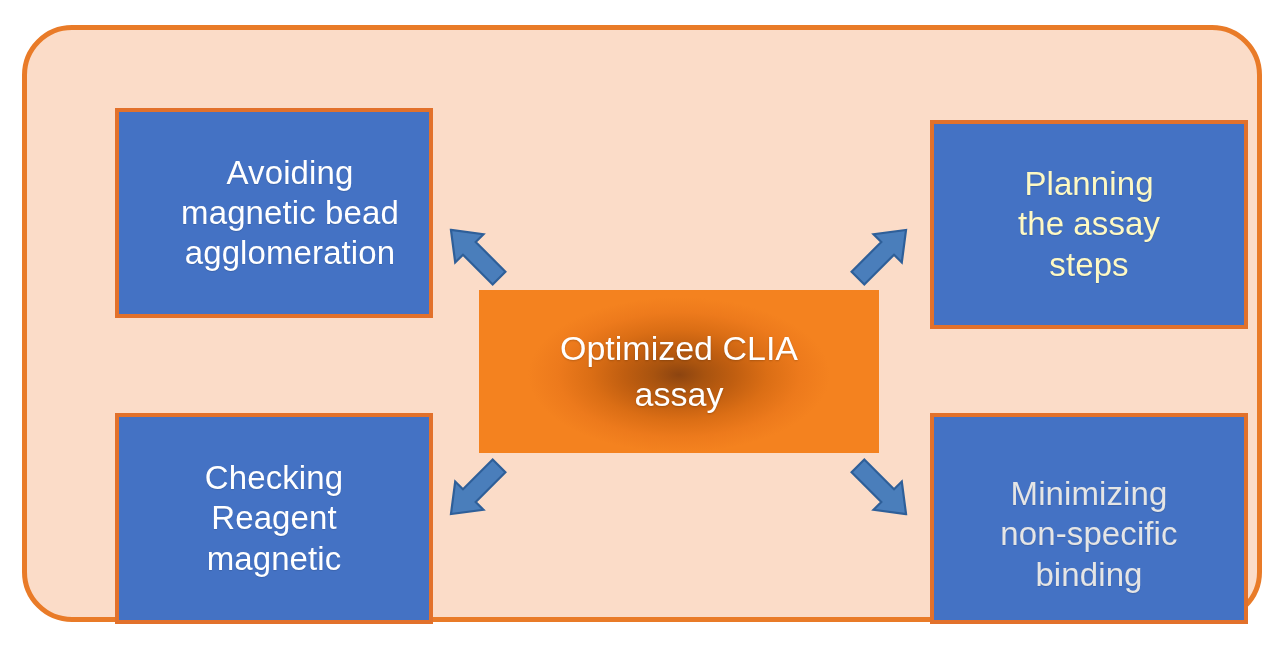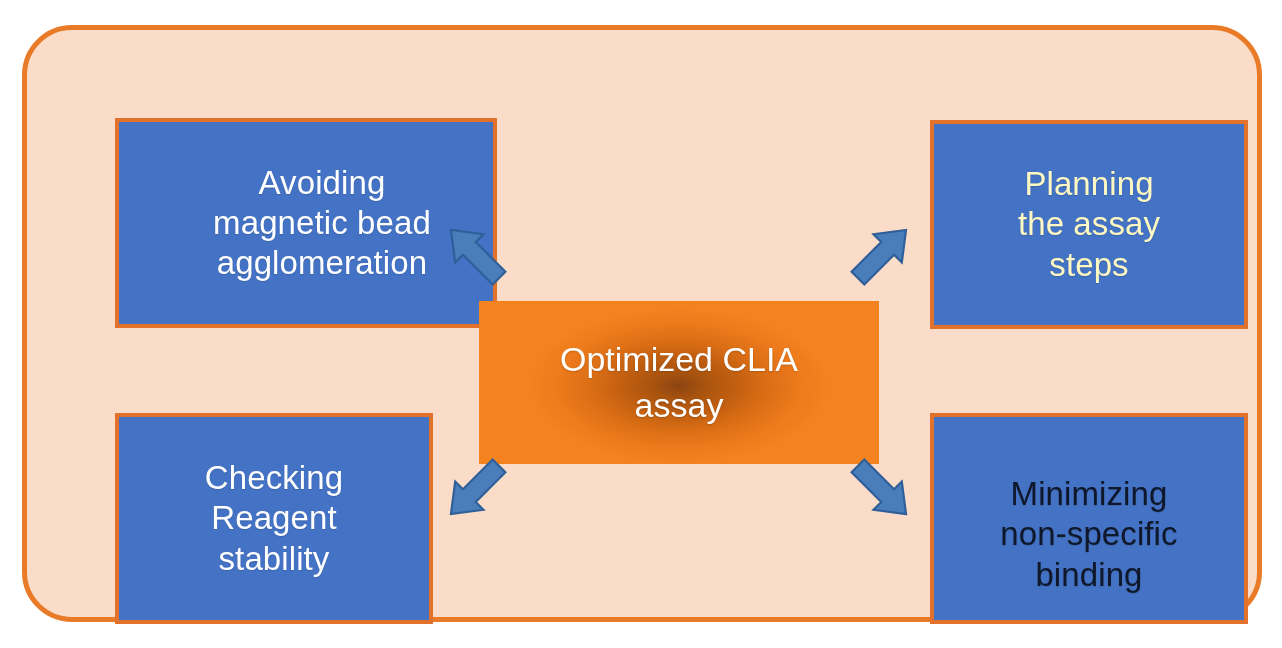--- a/index.html
+++ b/index.html
@@ -50,21 +50,21 @@
     color: #ffffff;
     font-size: 33px;
     line-height: 1.22;
     font-weight: 400;
     letter-spacing: 0.1px;
     padding: 0 8px;
     white-space: pre-line;
     text-shadow: 0 1px 1px rgba(0,0,0,0.12);
   }
 
-  .node-top-left     { left: 88px;  top: 88px;  width: 382px; height: 210px; padding-left: 32px; }
+  .node-top-left     { left: 88px;  top: 78px;  width: 318px; height: 210px; padding-left: 32px; }
   .node-top-right    { left: 903px; top: 90px;  width: 318px; height: 209px; }
   .node-bottom-left  { left: 88px;  top: 383px; width: 318px; height: 211px; }
   .node-bottom-right { left: 903px; top: 383px; width: 318px; height: 211px; }
 
   
   .center-box {
     position: absolute;
     left: 452px;
     top: 260px;
     width: 400px;
@@ -76,21 +76,20 @@
     text-align: center;
     background:
       radial-gradient(ellipse 46% 58% at 50% 52%,
         #8C4410 0%,
         #A8530F 14%,
         #C05E10 30%,
         #DB6E15 48%,
         #ED7A1C 66%,
         #F4821F 82%,
         #F4821F 100%);
-    margin-top: 11px;
   }
   .center-box .center-label {
     color: #ffffff;
     font-size: 34px;
     line-height: 1.35;
     font-weight: 400;
     white-space: pre-line;
     padding: 0 26px;
     text-shadow: 0 1px 2px rgba(0,0,0,0.18);
   }
@@ -123,25 +122,25 @@
 
     <div class="node-box node-top-right" style="background: rgb(68, 114, 196); border-color: rgb(226, 113, 43);">
       <span class="node-label" style="color: #fef9c3;">Planning
 the assay
 steps</span>
     </div>
 
     <div class="node-box node-bottom-left" style="background: rgb(68, 114, 196); border-color: rgb(226, 113, 43);">
       <span class="node-label" style="color: rgb(255, 255, 255);">Checking
 Reagent
-stability</span>
+magnetic</span>
     </div>
 
     <div class="node-box node-bottom-right" style="background: rgb(68, 114, 196); border-color: rgb(226, 113, 43);">
-      <span class="node-label" style="color: #0f172a; margin-top: 32px;">Minimizing
+      <span class="node-label" style="color: #e5e5e5; margin-top: 32px;">Minimizing
 non-specific
 binding</span>
     </div>
 
     <div class="center-box">
       <span class="center-label" style="color: rgb(255, 255, 255);">Optimized CLIA
 assay</span>
     </div>
 
     <div class="arrow arrow-ul">

